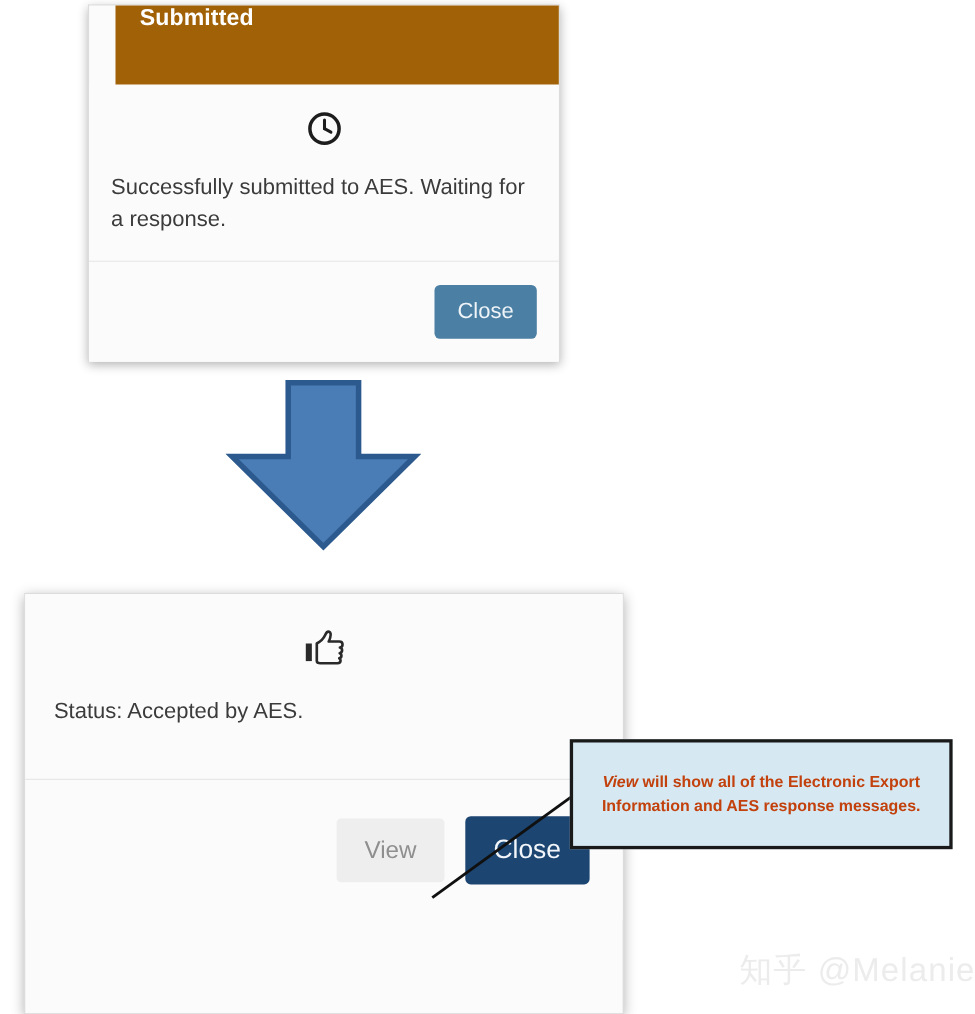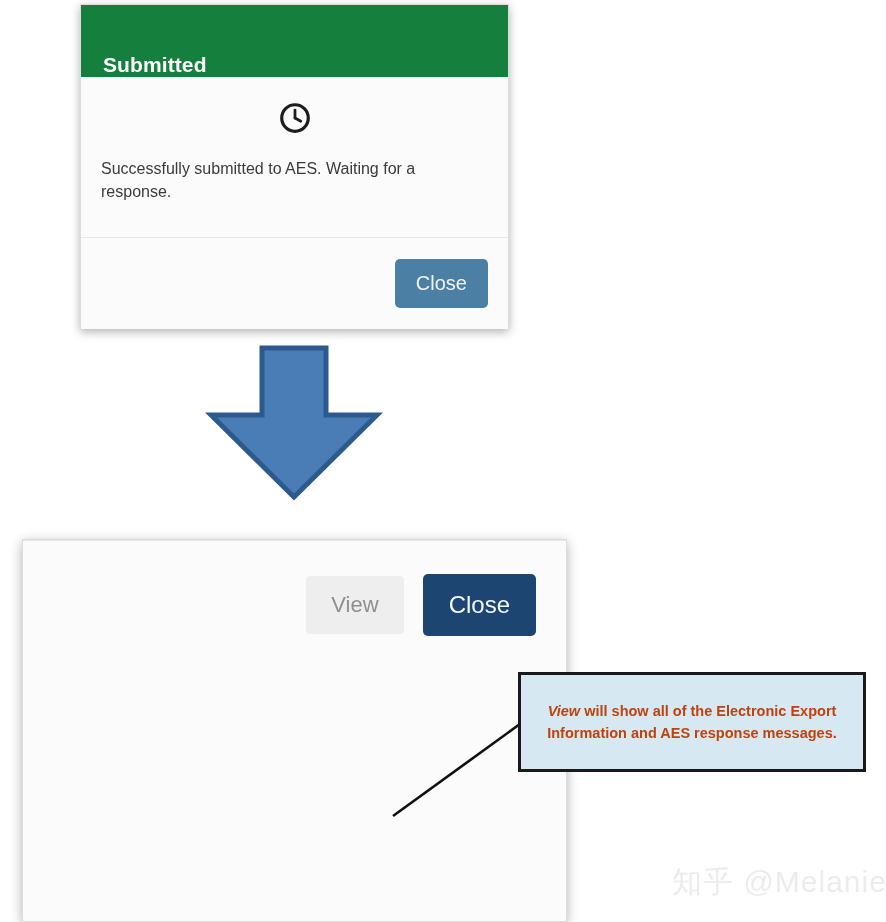--- a/index.html
+++ b/index.html
@@ -18,25 +18,26 @@
 
   
   .modal {
     position: absolute;
     background: #fbfbfb;
     box-shadow: 0 3px 9px rgba(0,0,0,.30);
     border: 1px solid rgba(0,0,0,.12);
     box-sizing: border-box;
   }
   .modal-header {
-    background: #15803d;
+    background: #a16207;
     box-sizing: border-box;
     display: flex;
-    align-items: flex-end;
+    align-items: flex-start;
     justify-content: space-between;
+    margin-left: 24px;
   }
   .modal-title {
     color: #ffffff;
     font-weight: bold;
     letter-spacing: .1px;
   }
   .modal-close-x {
     color: #ffffff;
     font-weight: bold;
     line-height: 1;
@@ -95,21 +96,21 @@
     height: 72px;
     padding: 0 22px;
   }
   #dlg-submitted .modal-title { font-size: 21px; }
   #dlg-submitted .modal-body {
     padding: 22px 18px 0 18px;
     height: 160px;
   }
   #dlg-submitted .modal-icon { font-size: 30px; margin-bottom: 22px; }
   #dlg-submitted .modal-msg {
-    font-size: 16px;
+    font-size: 20px;
     line-height: 1.45;
     padding: 0 2px;
   }
   #dlg-submitted .modal-footer {
     height: 92px;
     padding: 0 20px;
   }
   #dlg-submitted .btn {
     font-size: 20px;
     padding: 13px 21px;
@@ -235,20 +236,35 @@
 
 <div id="flow-arrow">
   <svg width="178" height="157" viewBox="0 0 178 157" aria-hidden="true">
     <polygon points="57,3 121,3 121,70 172,70 89,152 6,70 57,70" fill="#4a7cb5" stroke="#2d5a8e" stroke-width="5" stroke-linejoin="miter"></polygon>
   </svg>
 </div>
 
 <div class="modal" id="dlg-accepted">
 
 
+  <div class="modal-body">
+    <div class="modal-icon">
+      <svg class="icon-svg" width="40" height="36" viewBox="0 0 40 36" aria-hidden="true">
+        <rect x="3" y="14" width="5.5" height="16" fill="#2a2a2a"></rect>
+        <path d="M13 30 L13 14 C13 14 18.5 11 20.5 6.5 C21.6 4 22.6 2.8 24.2 3.4
+                 C26 4.1 25.8 6.6 25.1 9 C24.6 10.7 23.8 12.2 23.8 12.2
+                 L33.5 12.2 C35.4 12.2 36.4 13.6 36.4 15 C36.4 16.4 35.3 17.5 34 17.7
+                 C35.2 18 36 18.9 36 20.2 C36 21.5 35.1 22.5 33.8 22.8
+                 C34.8 23.1 35.4 24 35.4 25.1 C35.4 26.3 34.6 27.2 33.4 27.5
+                 C34.2 27.9 34.6 28.6 34.6 29.5 C34.6 30.9 33.5 32 31.8 32
+                 L16.5 32 C14.6 32 13 31.3 13 30 Z" fill="none" stroke="#2a2a2a" stroke-width="2.4" stroke-linejoin="round"></path>
+      </svg>
+    </div>
+    <div class="modal-msg">Status: Accepted by AES.</div>
+  </div>
 
   <div class="modal-footer">
     <button class="btn btn-light">View</button>
     <button class="btn btn-navy">Close</button>
   </div>
 </div>
 
 <svg id="callout-leader" aria-hidden="true">
   <line x1="135" y1="12" x2="8" y2="104" stroke="#101010" stroke-width="2.6"></line>
 </svg>

